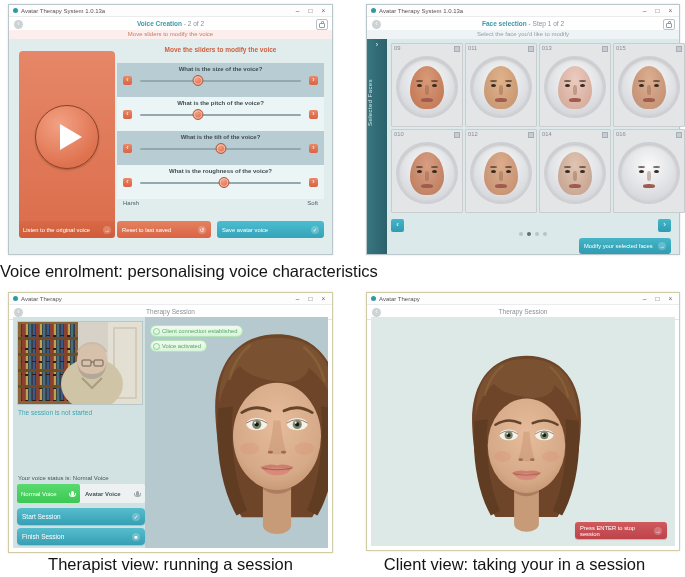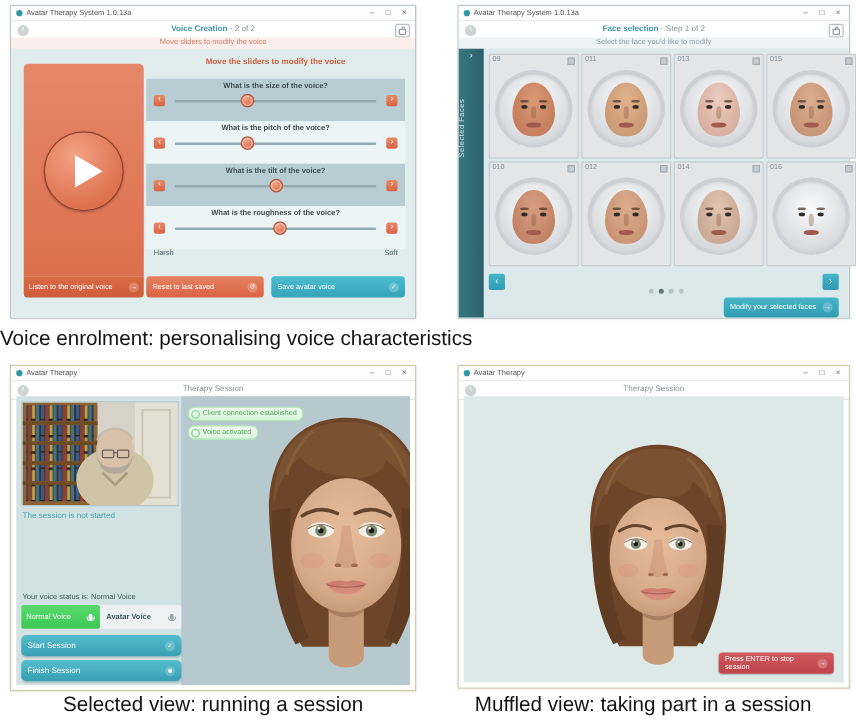--- a/index.html
+++ b/index.html
@@ -482,15 +482,15 @@
           <use href="#avatar"></use>
         </svg>
       <div class="c-stop">
         <span class="lbl">Press ENTER to stop session</span>
         <span class="roundicon">→</span>
       </div>
     </div>
   </div>
 
   <div class="cap" id="cap-voice">Voice enrolment: personalising voice characteristics</div>
-  <div class="cap" id="cap-therapist">Selected view: running a session</div>
-  <div class="cap" id="cap-client">Muffled view: taking part in a session</div>
+  <div class="cap" id="cap-therapist">Therapist view: running a session</div>
+  <div class="cap" id="cap-client">Client view: taking your in a session</div>
 </div>
 
 </body></html>

